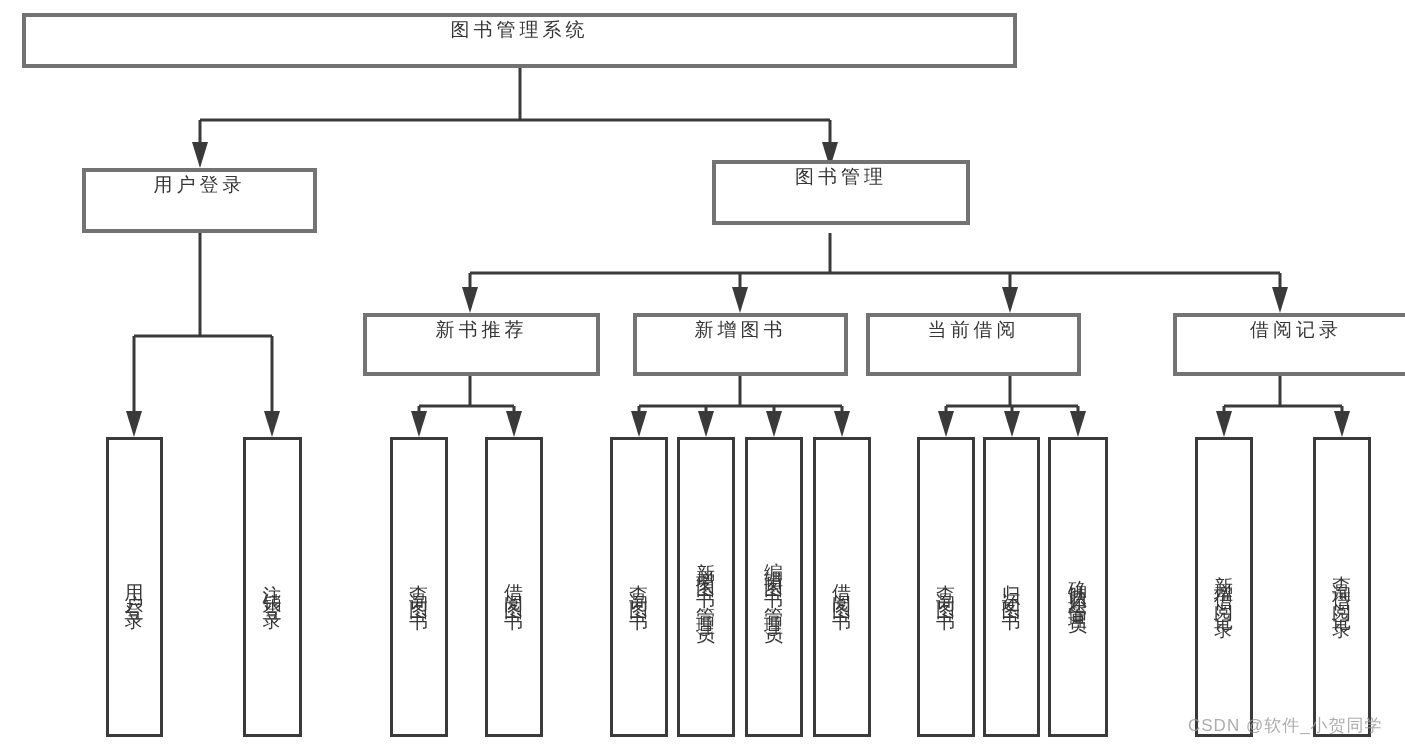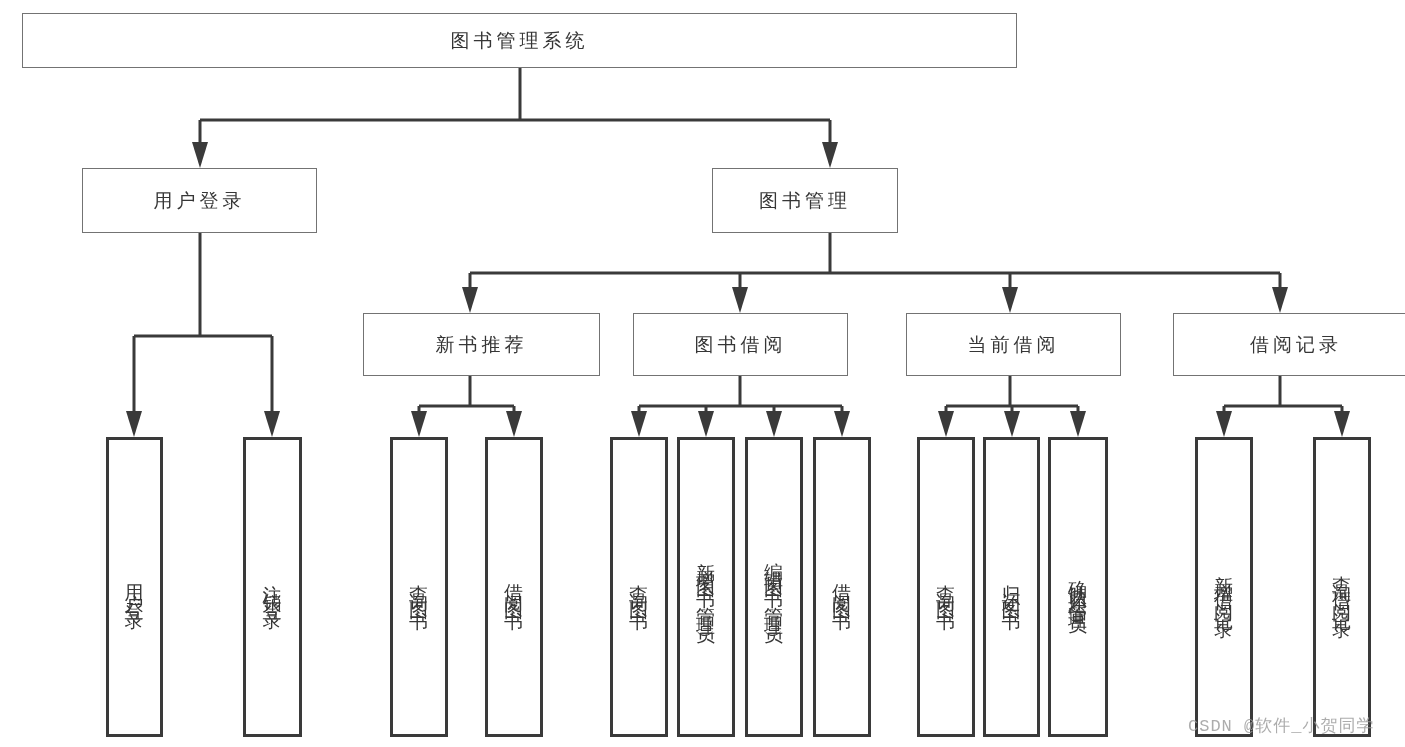--- a/index.html
+++ b/index.html
@@ -15,24 +15,24 @@
   #connectors {
     position: absolute;
     left: 0; top: 0;
     width: 1405px; height: 747px;
     z-index: 1;
     pointer-events: none;
   }
   .hbox {
     position: absolute;
     box-sizing: border-box;
-    border: 1px solid #737373;
+    border: 4px solid #737373;
     background: #ffffff;
     display: flex;
-    align-items: center;
+    align-items: flex-start;
     justify-content: center;
     font-size: 19px;
     letter-spacing: 4px;
     z-index: 2;
     white-space: nowrap;
   }
   .vbox {
     position: absolute;
     box-sizing: border-box;
     border: 3px solid #3a3a3a;
@@ -52,21 +52,20 @@
   }
   .watermark {
     position: absolute;
     left: 1188px;
     top: 714px;
     z-index: 5;
     font-size: 17px;
     letter-spacing: 1px;
     color: rgba(158,158,158,0.85);
     white-space: nowrap;
-    font-family: Liberation Mono, monospace;
   }
 </style>
 </head>
 <body>
 
 <div id="stage">
 
   <svg id="connectors" viewBox="0 0 1405 747" xmlns="http://www.w3.org/2000/svg">
     <path fill="none" stroke="#3a3a3a" stroke-width="3" d="M520 68 V120 M200 120 H830 M200 120 V146 M830 120 V146
              M200 233 V336 M134 336 H272 M134 336 V415 M272 336 V415
@@ -96,31 +95,31 @@
     <polygon fill="#3a3a3a" points="1334,411 1350,411 1342,437"></polygon>
   </svg>
 
   <div class="hbox" style="left:22px;top:13px;width:995px;height:55px">
     <span>图书管理系统</span>
   </div>
 
   <div class="hbox" style="left:82px;top:168px;width:235px;height:65px">
     <span>用户登录</span>
   </div>
-  <div class="hbox" style="left:712px;top:168px;width:186px;height:65px">
+  <div class="hbox" style="left:712px;top:160px;width:258px;height:65px">
     <span>图书管理</span>
   </div>
 
   <div class="hbox" style="left:363px;top:313px;width:237px;height:63px">
     <span>新书推荐</span>
   </div>
   <div class="hbox" style="left:633px;top:313px;width:215px;height:63px">
-    <span>图书借阅</span>
+    <span>新增图书</span>
   </div>
-  <div class="hbox" style="left:906px;top:313px;width:215px;height:63px">
+  <div class="hbox" style="left:866px;top:313px;width:215px;height:63px">
     <span>当前借阅</span>
   </div>
   <div class="hbox" style="left:1173px;top:313px;width:246px;height:63px">
     <span>借阅记录</span>
   </div>
 
   <div class="vbox" style="left:106px;top:437px;width:57px;height:300px">
     <span class="vtext">用户登录</span>
   </div>
   <div class="vbox" style="left:243px;top:437px;width:59px;height:300px">

